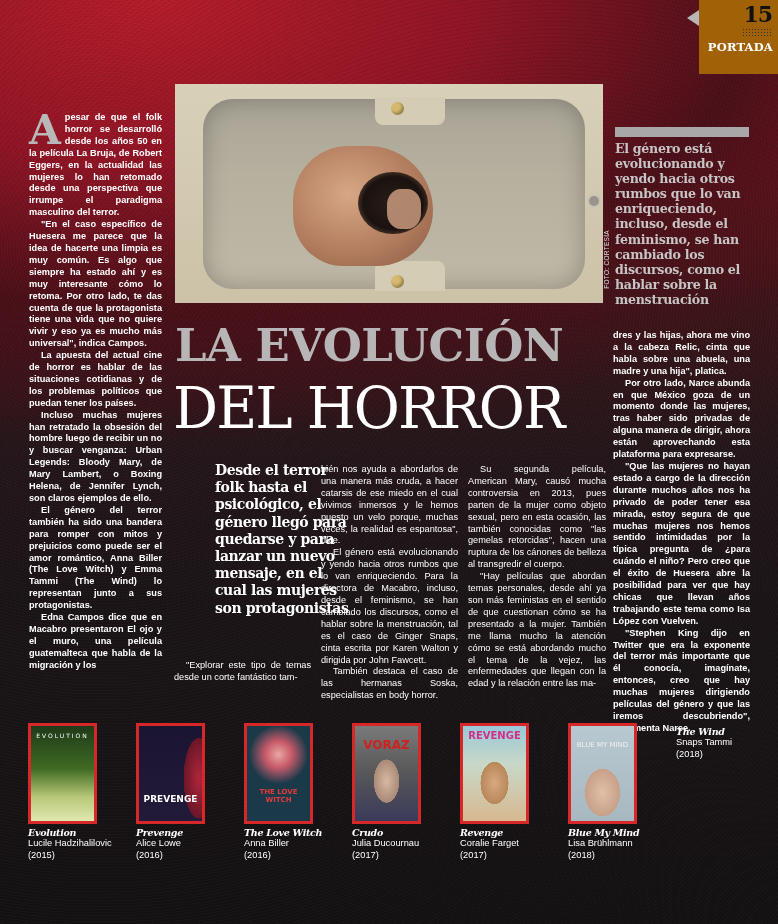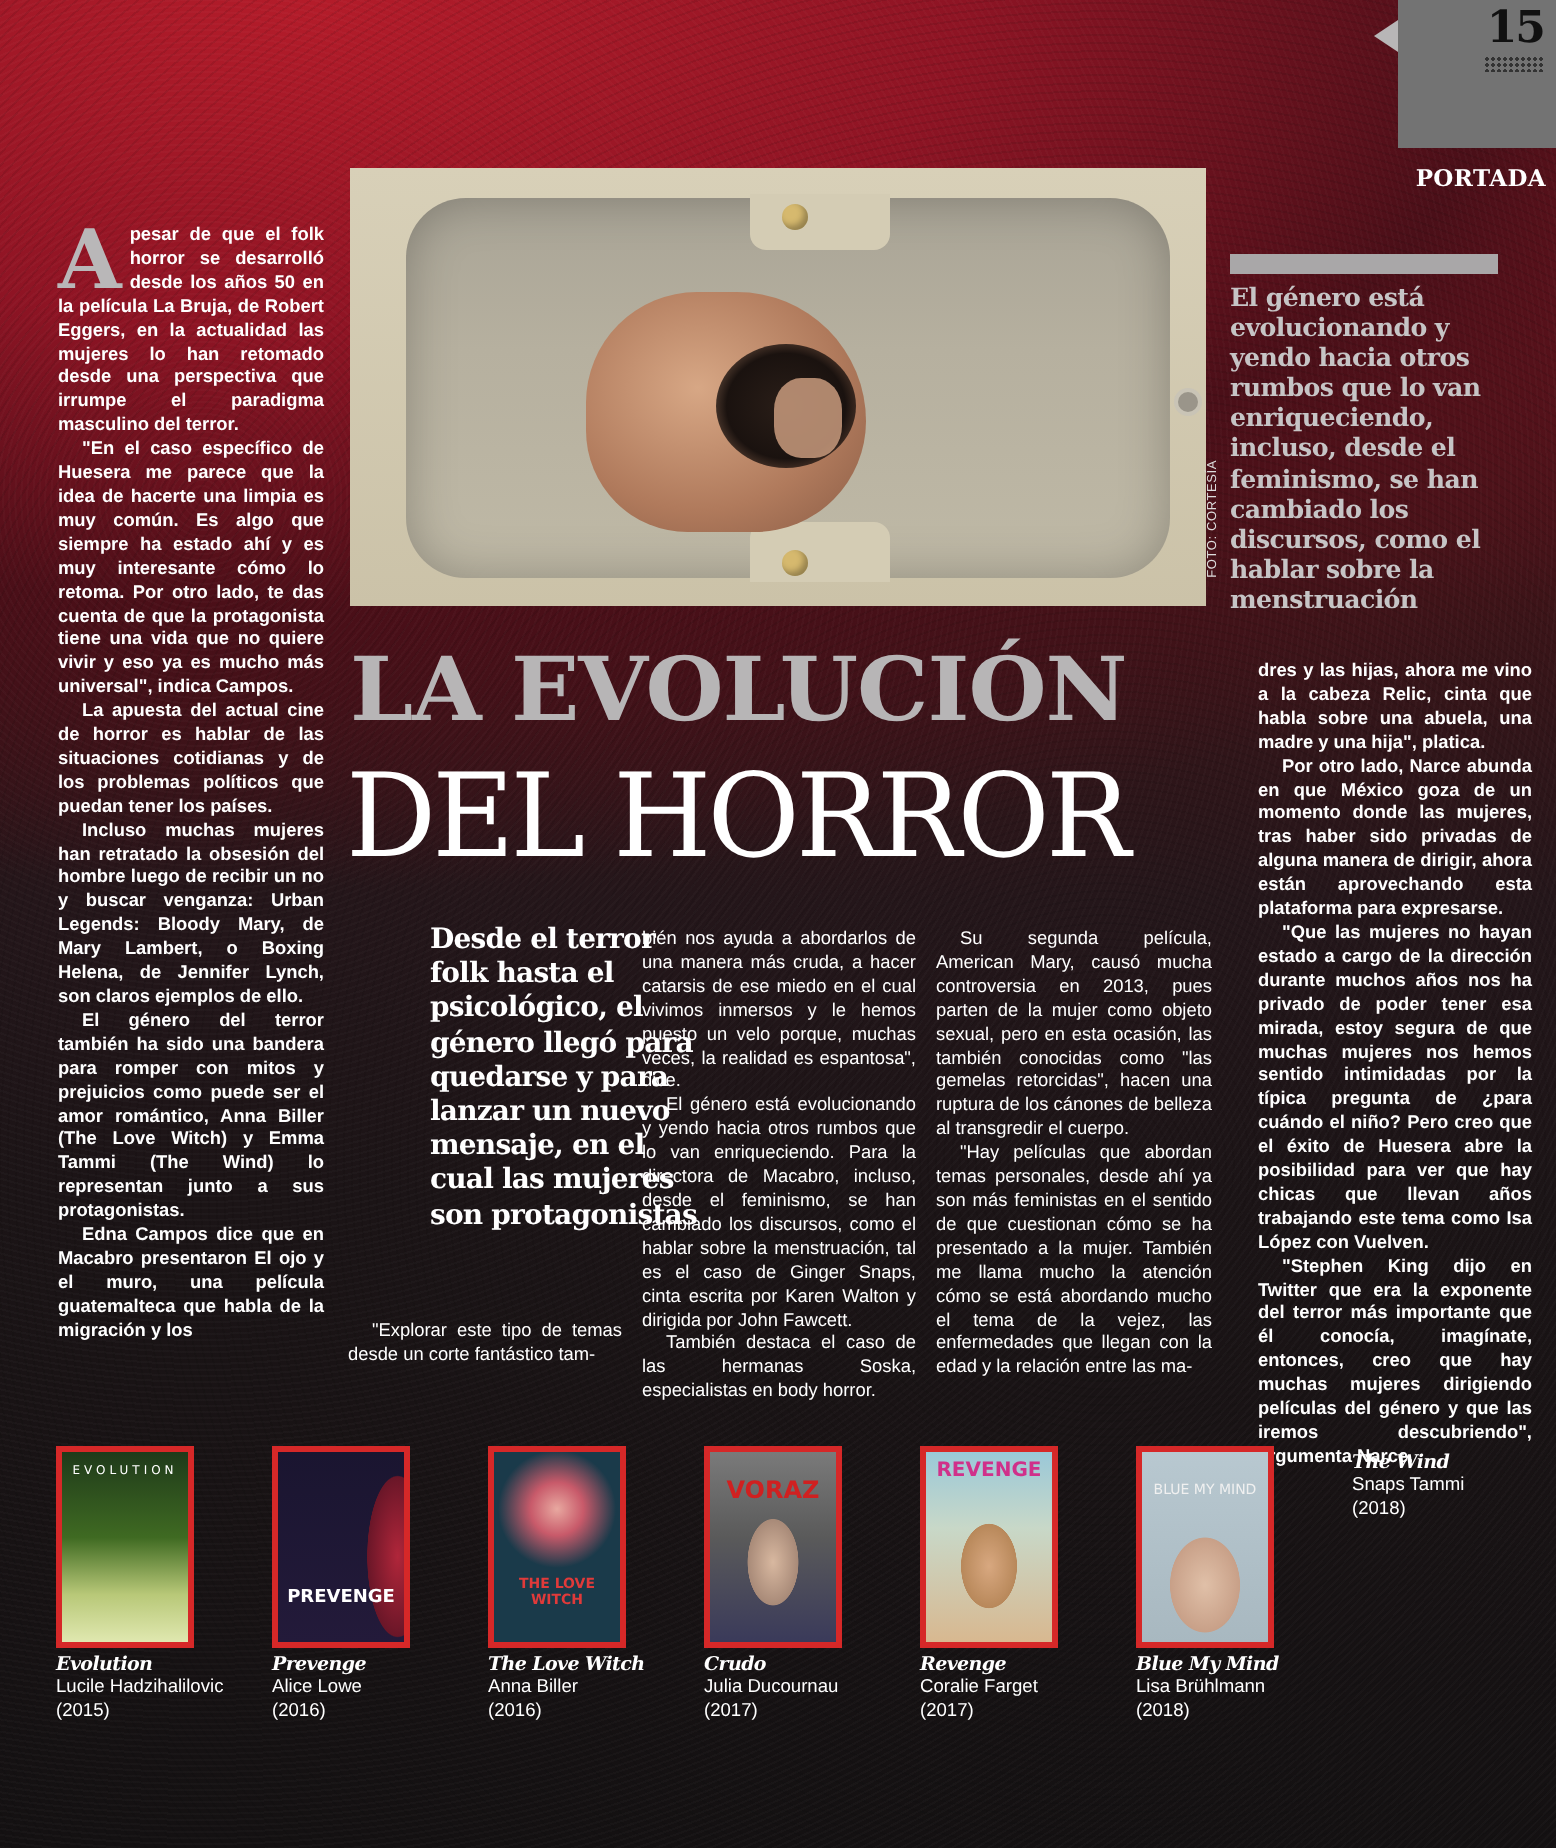--- a/index.html
+++ b/index.html
@@ -15,40 +15,40 @@
   .grain {
     position: absolute; inset: 0;
     background-image:
       repeating-radial-gradient(circle at 13% 27%, rgba(255,255,255,0.02) 0 1px, transparent 1px 3px),
       repeating-radial-gradient(circle at 71% 63%, rgba(0,0,0,0.08) 0 1px, transparent 1px 4px);
     pointer-events: none;
   }
   
   .page-tab {
     position: absolute; left: 699px; top: 0; width: 79px; height: 74px;
-    background: #737373;
+    background: #a16207;
   }
   .page-tab::before {
     content: ""; position: absolute; left: -12px; top: 10px;
     border-top: 8px solid transparent; border-bottom: 8px solid transparent;
     border-right: 12px solid #b8b6b7;
   }
   .page-num {
     position: absolute; right: 6px; top: 1px;
     font-family: "DejaVu Serif", serif; font-weight: bold; font-size: 22px; color: #111;
     letter-spacing: -1px;
   }
   .page-dots {
     position: absolute; right: 6px; top: 28px; width: 30px; height: 8px;
     background-image: radial-gradient(circle, #333 0.8px, transparent 1px);
     background-size: 3px 3px;
   }
   .page-section {
     position: absolute; right: 5px; top: 40px;
-    font-family: "DejaVu Serif", serif; font-weight: bold; font-size: 11.5px; color: #fff; letter-spacing: 0.2px; margin-top: 42px;
+    font-family: "DejaVu Serif", serif; font-weight: bold; font-size: 11.5px; color: #fff; letter-spacing: 0.2px;
   }
   
   .hero-photo {
     position: absolute; left: 175px; top: 84px; width: 428px; height: 219px;
     background: #cfc6ae; overflow: hidden;
   }
   .tub-rim { position: absolute; inset: 0; background: linear-gradient(180deg, #d8d0b8, #cbc2a8); }
   .tub-inner {
     position: absolute; left: 28px; top: 15px; right: 18px; bottom: 14px;
     border-radius: 30px;
@@ -90,21 +90,21 @@
   .col {
     position: absolute; font-size: 9.2px; line-height: 11.9px; color: #fff;
     text-align: justify; hyphens: manual;
   }
   .col p { text-indent: 12px; }
   .col p.noindent { text-indent: 0; }
   .col-1 { left: 29px; top: 112px; width: 133px; font-weight: bold; }
   .col-2 { left: 174px; top: 660px; width: 137px; }
   .col-3 { left: 321px; top: 464px; width: 137px; }
   .col-4 { left: 468px; top: 464px; width: 138px; }
-  .col-5 { left: 613px; top: 330px; width: 137px; font-weight: bold; margin-left: 16px; }
+  .col-5 { left: 613px; top: 330px; width: 137px; font-weight: bold; }
   .dropcap {
     float: left; font-family: "DejaVu Serif", serif; font-weight: bold;
     font-size: 41px; line-height: 34px; color: #b9b7b8; margin: 1px 4px 0 0;
   }
   
   .quote-bar { position: absolute; left: 615px; top: 127px; width: 134px; height: 10px; background: #a9a7a8; }
   .pull-quote {
     position: absolute; left: 615px; top: 141px; width: 140px;
     font-family: "DejaVu Serif", serif; font-weight: bold; font-size: 12.6px; line-height: 15.1px;
     color: #c6c4c5; letter-spacing: -0.3px;

